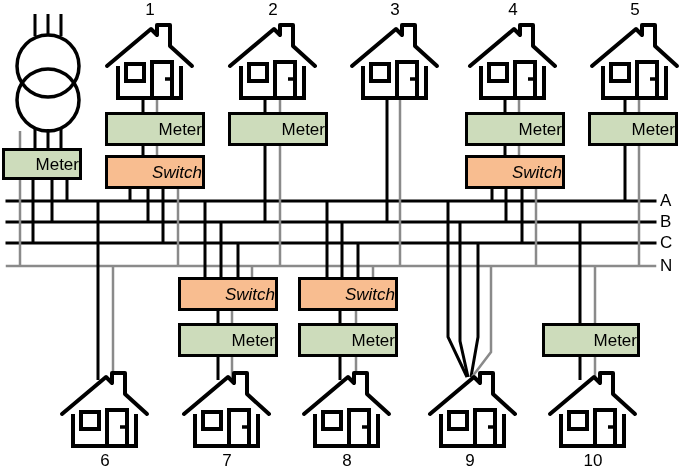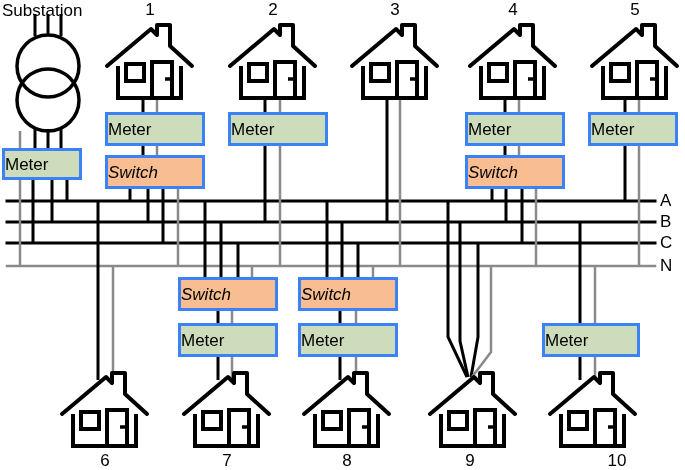--- a/index.html
+++ b/index.html
@@ -1,20 +1,20 @@
 <!DOCTYPE html>
 <html><head>
 <meta charset="utf-8">
 <style>
   html,body{margin:0;padding:0;background:#fff;}
   .stage{position:relative;width:685px;height:470px;background:#fff;overflow:hidden;
          font-family:"Liberation Sans",sans-serif;color:#000;}
   .stage svg{position:absolute;left:0;top:0;}
-  .box{position:absolute;box-sizing:border-box;border:3px solid #3b82f6;
-       display:flex;align-items:center;justify-content:flex-start;
+  .box{position:absolute;box-sizing:border-box;border:3px solid #000000;
+       display:flex;align-items:center;justify-content:flex-end;
        font-size:17px;line-height:1;z-index:2;}
   .meter{background:#cddcbb;}
   .switch{background:#f8bd90;font-style:italic;}
   .lbl{position:absolute;font-size:17px;line-height:20px;z-index:3;white-space:nowrap;}
   .num{transform:translateX(-50%);}
   .title{left:2px;top:1px;}
   .buslbl{left:660px;}
 </style>
 </head>
 <body>
@@ -160,32 +160,31 @@
       <span>Switch</span>
     </div>
   <div class="box meter" style="left:298px;top:323px;width:100px;height:34px;">
       <span>Meter</span>
     </div>
 
   <div class="box meter" style="left:542px;top:323px;width:98px;height:34px;">
       <span>Meter</span>
     </div>
 
-  <div class="lbl title">Substation</div>
 
   <div class="lbl num" style="left:150px;top:0px;">1</div>
   <div class="lbl num" style="left:273px;top:0px;">2</div>
   <div class="lbl num" style="left:395px;top:0px;">3</div>
   <div class="lbl num" style="left:513px;top:0px;">4</div>
   <div class="lbl num" style="left:635px;top:0px;">5</div>
 
   <div class="lbl num" style="left:105px;top:451px;">6</div>
   <div class="lbl num" style="left:227px;top:451px;">7</div>
   <div class="lbl num" style="left:347px;top:451px;">8</div>
   <div class="lbl num" style="left:470px;top:451px;">9</div>
-  <div class="lbl num" style="left:617px;top:451px;">10</div>
+  <div class="lbl num" style="left:593px;top:451px;">10</div>
 
   <div class="lbl buslbl" style="top:191px;">A</div>
   <div class="lbl buslbl" style="top:212px;">B</div>
   <div class="lbl buslbl" style="top:233px;">C</div>
   <div class="lbl buslbl" style="top:256px;">N</div>
 
 </div>
 
 </body></html>

